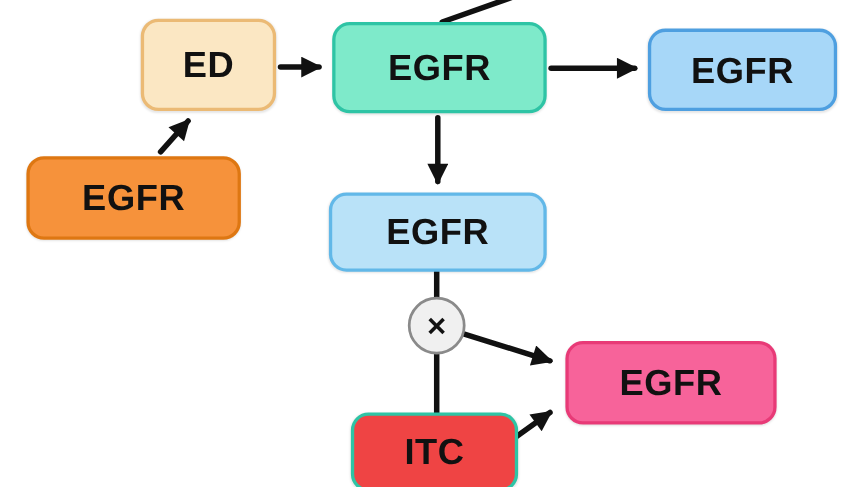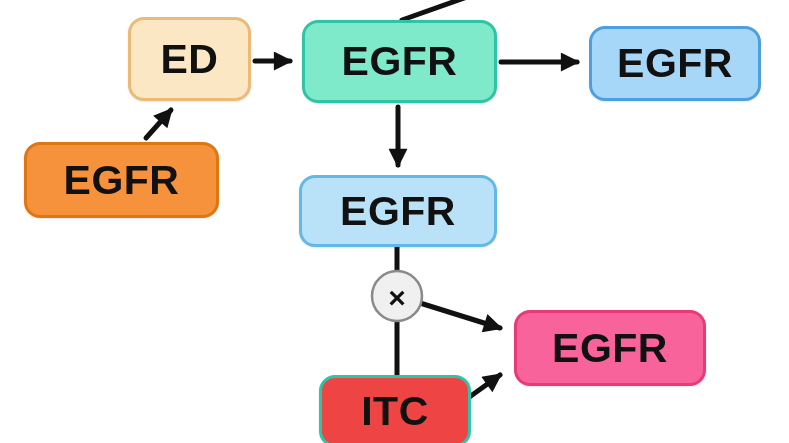--- a/index.html
+++ b/index.html
@@ -27,21 +27,21 @@
     box-sizing: border-box;
     border: 3px solid #000;
     border-radius: 16px;
     display: flex;
     align-items: center;
     justify-content: center;
     box-shadow: 0 1px 2px rgba(0,0,0,0.10);
   }
   .node .label {
     font-weight: 700;
-    font-size: 41px;
+    font-size: 33px;
     color: #111111;
     letter-spacing: 0.5px;
     user-select: none;
   }
   .op-symbol {
     font-weight: 700;
     font-size: 30px;
     fill: #111111;
   }
 </style>

